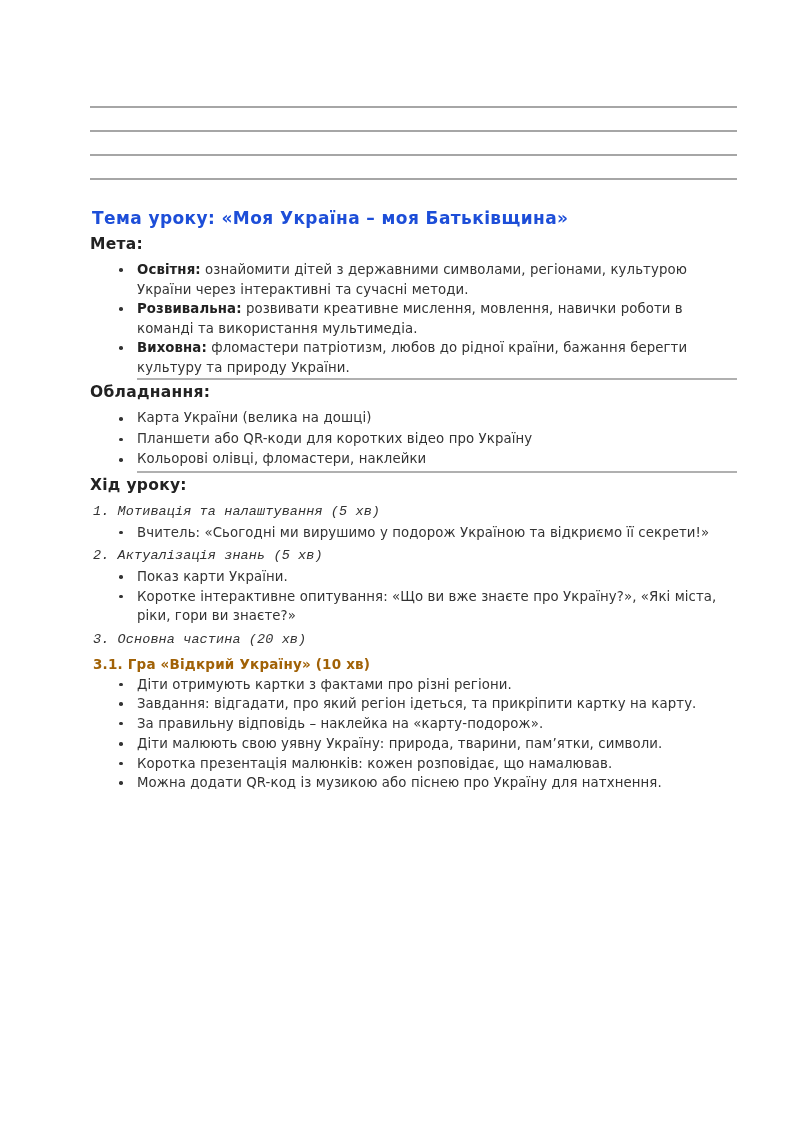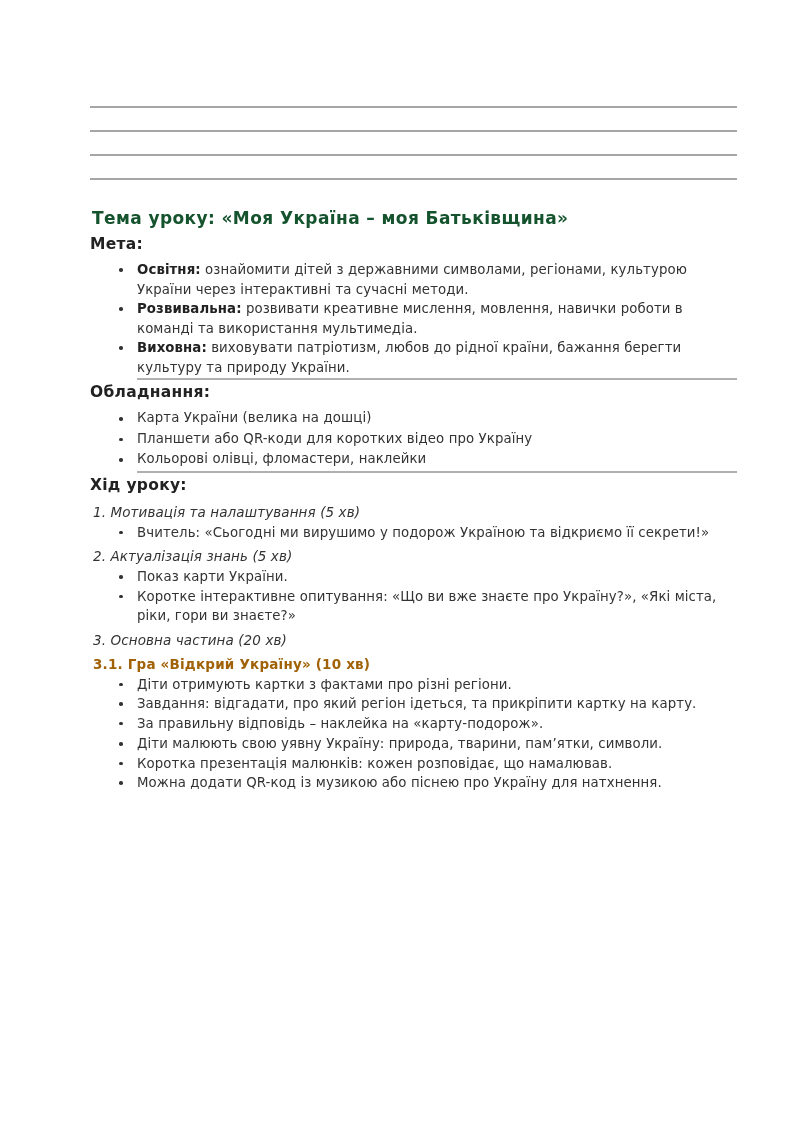--- a/index.html
+++ b/index.html
@@ -19,21 +19,21 @@
     width:647px;
   }
   
   .rules { margin-top:106px; }
   .rule  { height:22px; border-top:2px solid #a6a6a6; }
 
   .title {
     margin:3px 0 0 2px;
     font-size:17px;
     font-weight:bold;
-    color:#14532d;
+    color:#1d4ed8;
     letter-spacing:0.4px;
     line-height:27px;
   }
 
   h2.section-heading {
     margin:0;
     font-size:15.5px;
     font-weight:bold;
     color:#222222;
     letter-spacing:0.3px;
@@ -73,21 +73,21 @@
   .divider-meta      { margin-top:1px; }
   .divider-equipment { margin-top:1px; }
 
   .step-label {
     margin-top:4px;
     padding-left:3px;
     font-size:13.5px;
     line-height:20px;
     letter-spacing:0.1px;
   }
-  .step-label.italic { font-style:italic; color:#333333; }
+  .step-label.italic { font-style:italic; color:#333333;font-family:Liberation Mono, monospace; }
   .step-label.bold   { font-weight:bold; color:#a16207; letter-spacing:0.2px; }
   .step ul.bullets   { margin:1px 0; }
 </style>
 </head>
 <body>
 
 <div class="page">
   <div class="content">
 
     <div class="rules">
@@ -96,21 +96,21 @@
       <div class="rule"></div>
       <div class="rule"></div>
     </div>
 
     <h1 class="title">Тема уроку: «Моя Україна – моя Батьківщина»</h1>
 
     <h2 class="section-heading h-meta">Мета:</h2>
     <ul class="bullets meta">
       <li><span class="lead">Освітня:</span><span> ознайомити дітей з державними символами, регіонами, культурою України через інтерактивні та сучасні методи.</span></li>
       <li><span class="lead">Розвивальна:</span><span> розвивати креативне мислення, мовлення, навички роботи в команді та використання мультимедіа.</span></li>
-      <li><span class="lead">Виховна:</span><span> виховувати патріотизм, любов до рідної країни, бажання берегти культуру та природу України.</span></li>
+      <li><span class="lead">Виховна:</span><span> фломастери патріотизм, любов до рідної країни, бажання берегти культуру та природу України.</span></li>
     </ul>
     <div class="divider divider-meta"></div>
 
     <h2 class="section-heading h-equipment">Обладнання:</h2>
     <ul class="bullets equipment">
       <li>Карта України (велика на дошці)</li>
       <li>Планшети або QR-коди для коротких відео про Україну</li>
       <li>Кольорові олівці, фломастери, наклейки</li>
     </ul>
     <div class="divider divider-equipment"></div>

